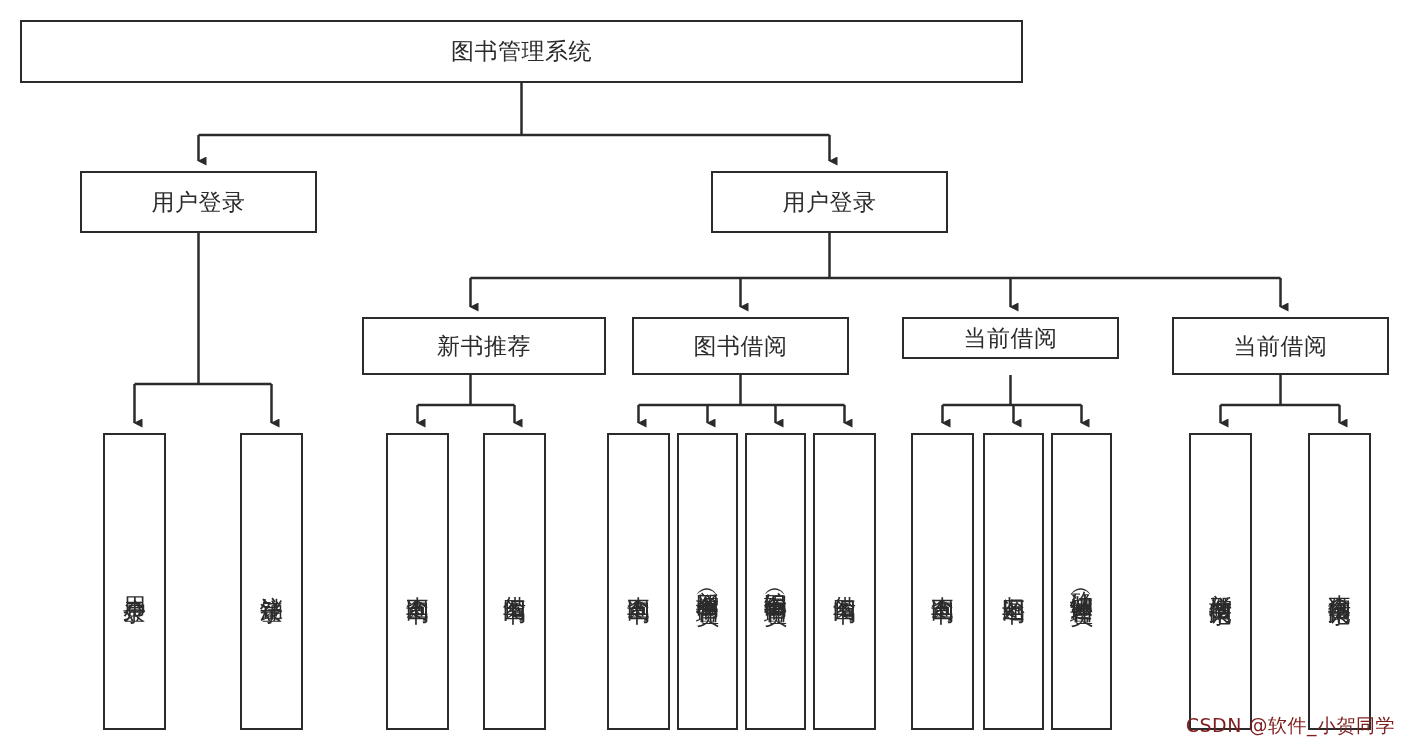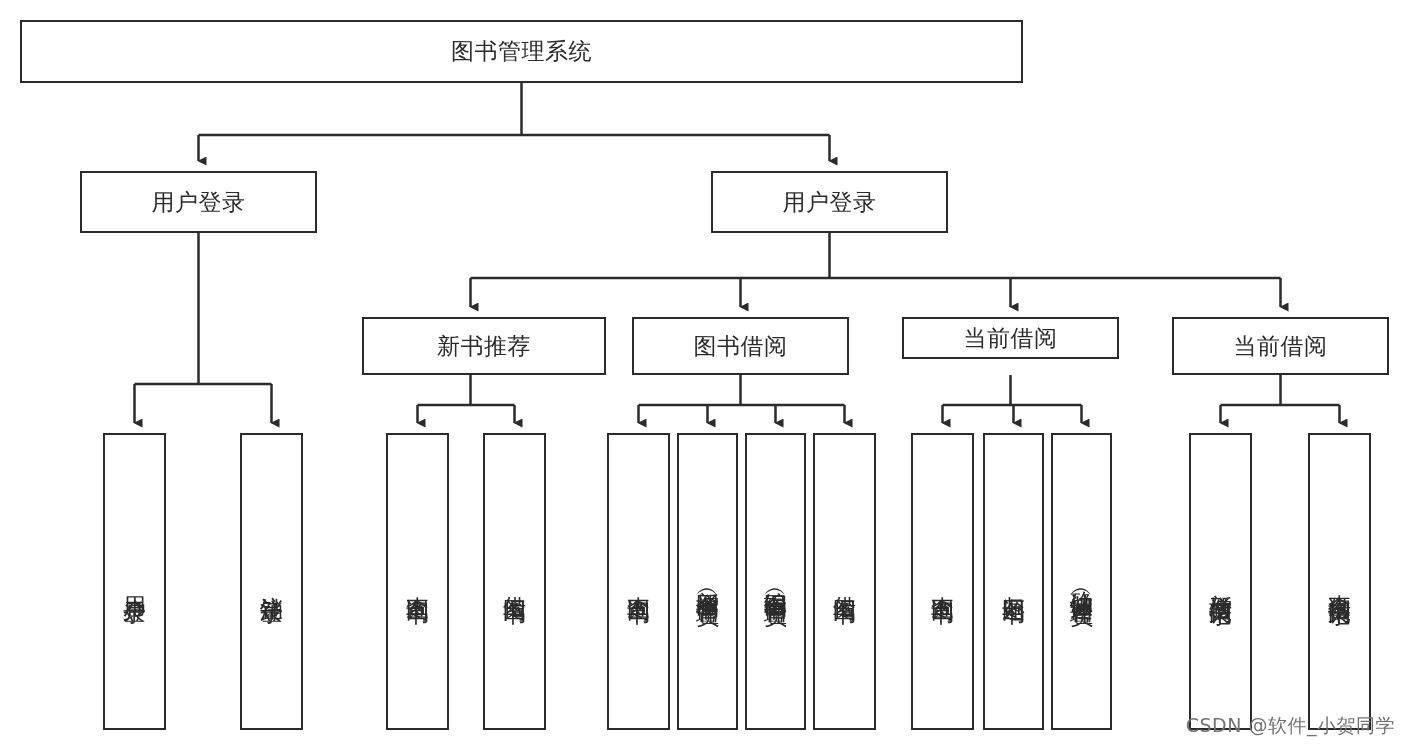--- a/index.html
+++ b/index.html
@@ -62,21 +62,21 @@
     line-height: 1.18;
     letter-spacing: 2px;
     white-space: nowrap;
     text-align: center;
   }
   .watermark {
     position: absolute;
     right: 10px;
     bottom: 8px;
     font-size: 19px;
-    color: #737373;
+    color: #7f1d1d;
     white-space: nowrap;
     z-index: 5;
     letter-spacing: 0.5px;
     text-align: center;
   }
 </style>
 </head>
 <body>
 
 <div id="diagram-root">

